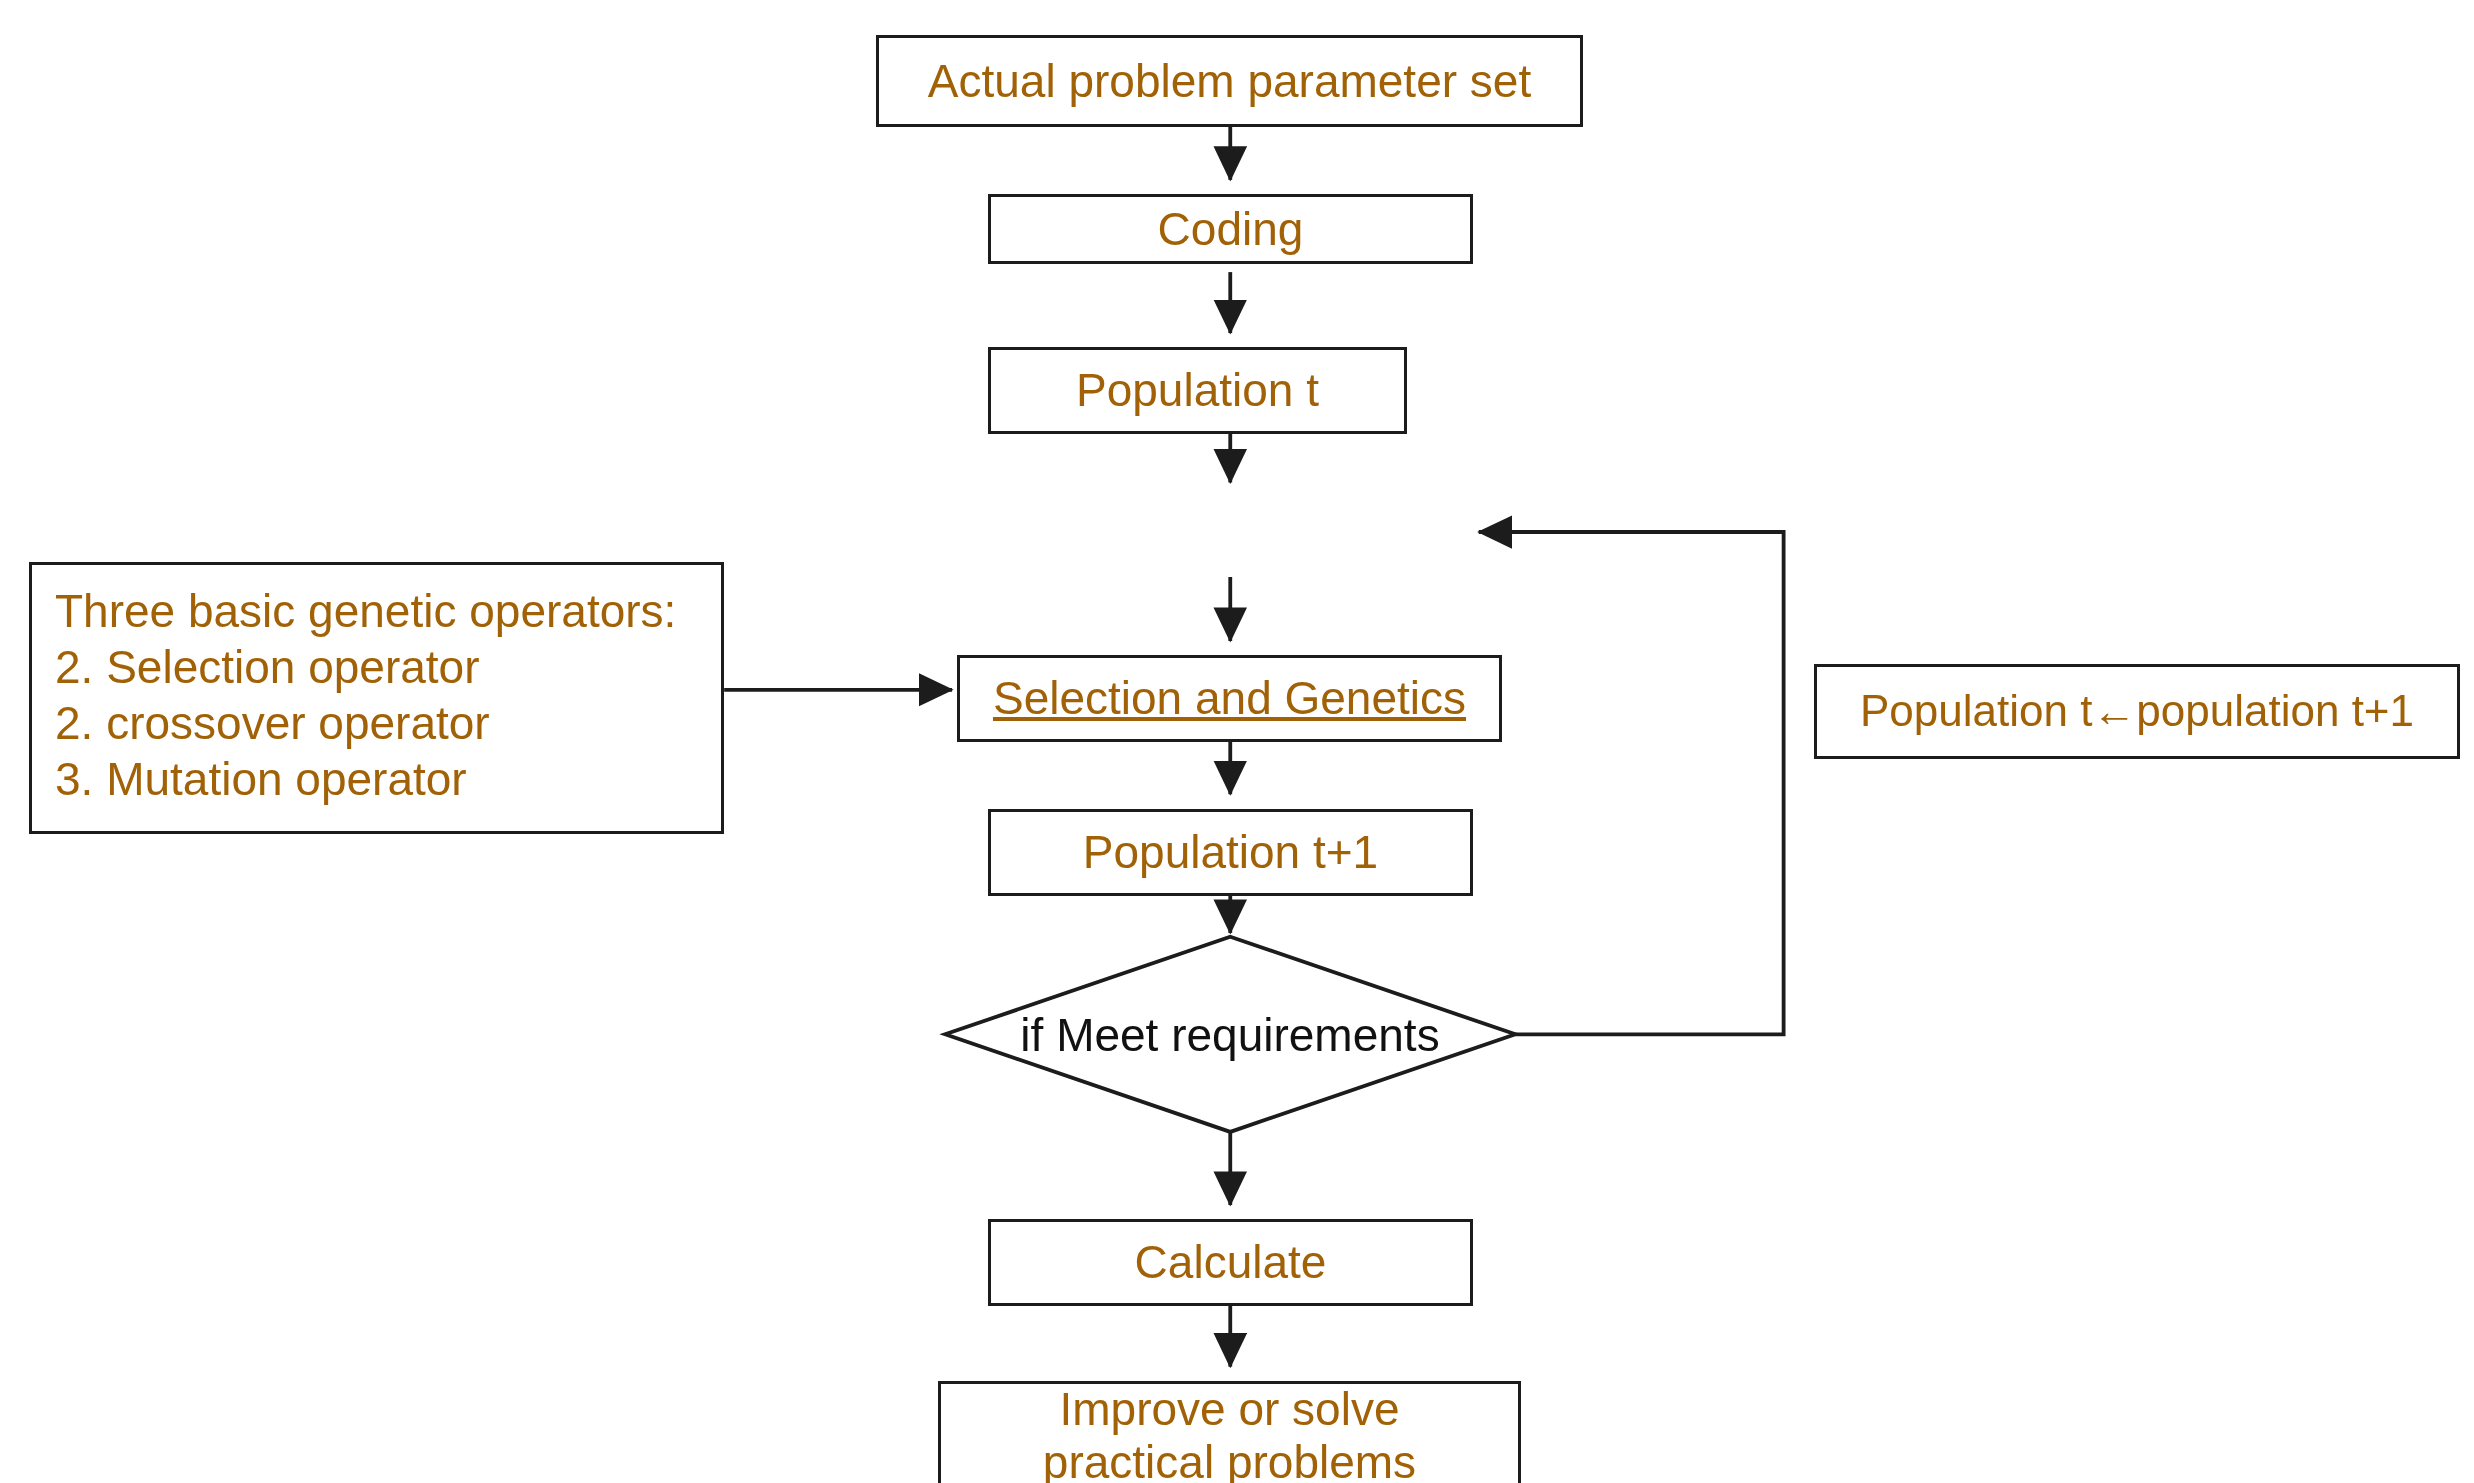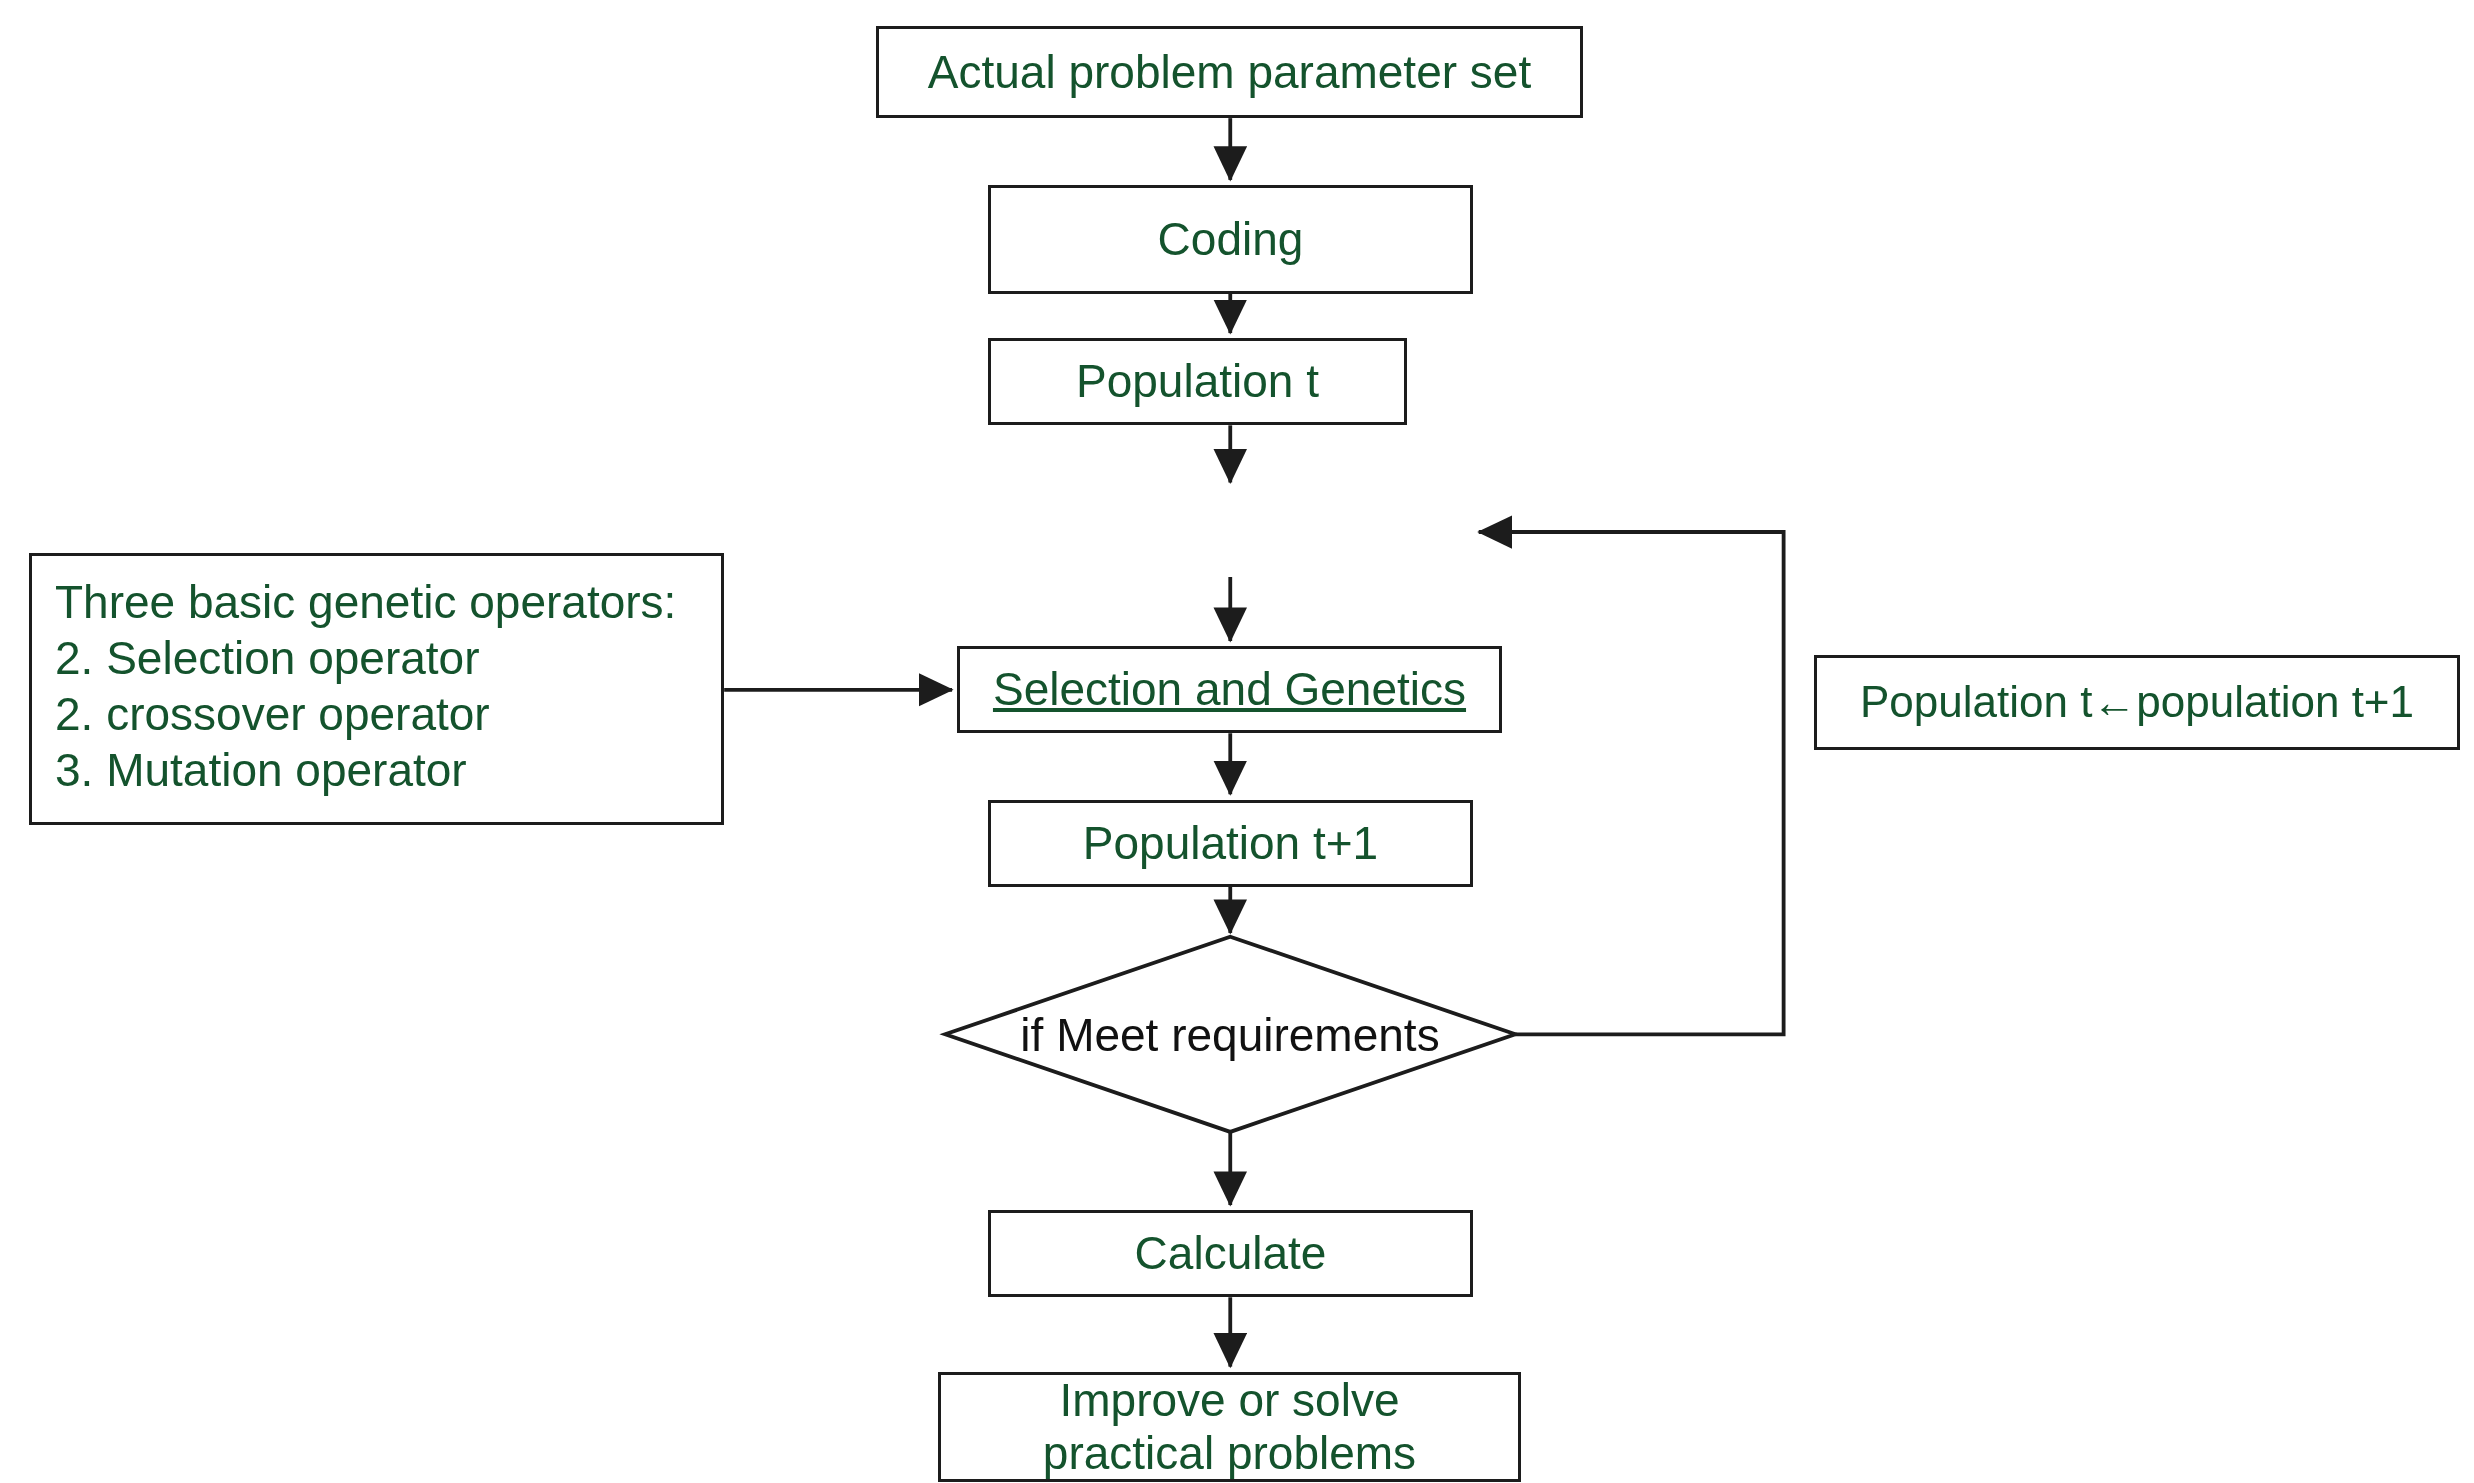--- a/index.html
+++ b/index.html
@@ -26,25 +26,26 @@
     position: absolute;
     box-sizing: border-box;
     background: #ffffff;
     border: 3.8px solid #1c1c1c;
     display: flex;
     align-items: center;
     justify-content: center;
     text-align: center;
     font-size: 46px;
     line-height: 1.15;
-    color: #14532d;
+    color: #a16207;
+    margin-top: 9px;
   }
   
   #node-actual-problem      { left: 876px; top: 26px;   width: 707px; height: 92px; }
-  #node-coding              { left: 988px; top: 185px;  width: 485px; height: 109px; }
+  #node-coding              { left: 988px; top: 185px;  width: 485px; height: 70px; }
   #node-population-t        { left: 988px; top: 338px;  width: 419px; height: 87px; }
   #node-calculate-fitness   { left: 988px; top: 488px;  width: 485px; height: 89px; }
   #node-selection-genetics  { left: 957px; top: 646px;  width: 545px; height: 87px; text-decoration: underline; }
   #node-population-t1       { left: 988px; top: 800px; width: 485px; height: 87px; }
   #node-decoding            { left: 988px; top: 1210px; width: 485px; height: 87px; }
   #node-improve             { left: 938px; top: 1372px; width: 583px; height: 110px; padding: 0 42px; }
   
   #node-operators-note {
     left: 29px; top: 553px; width: 695px; height: 272px;
     flex-direction: column;

